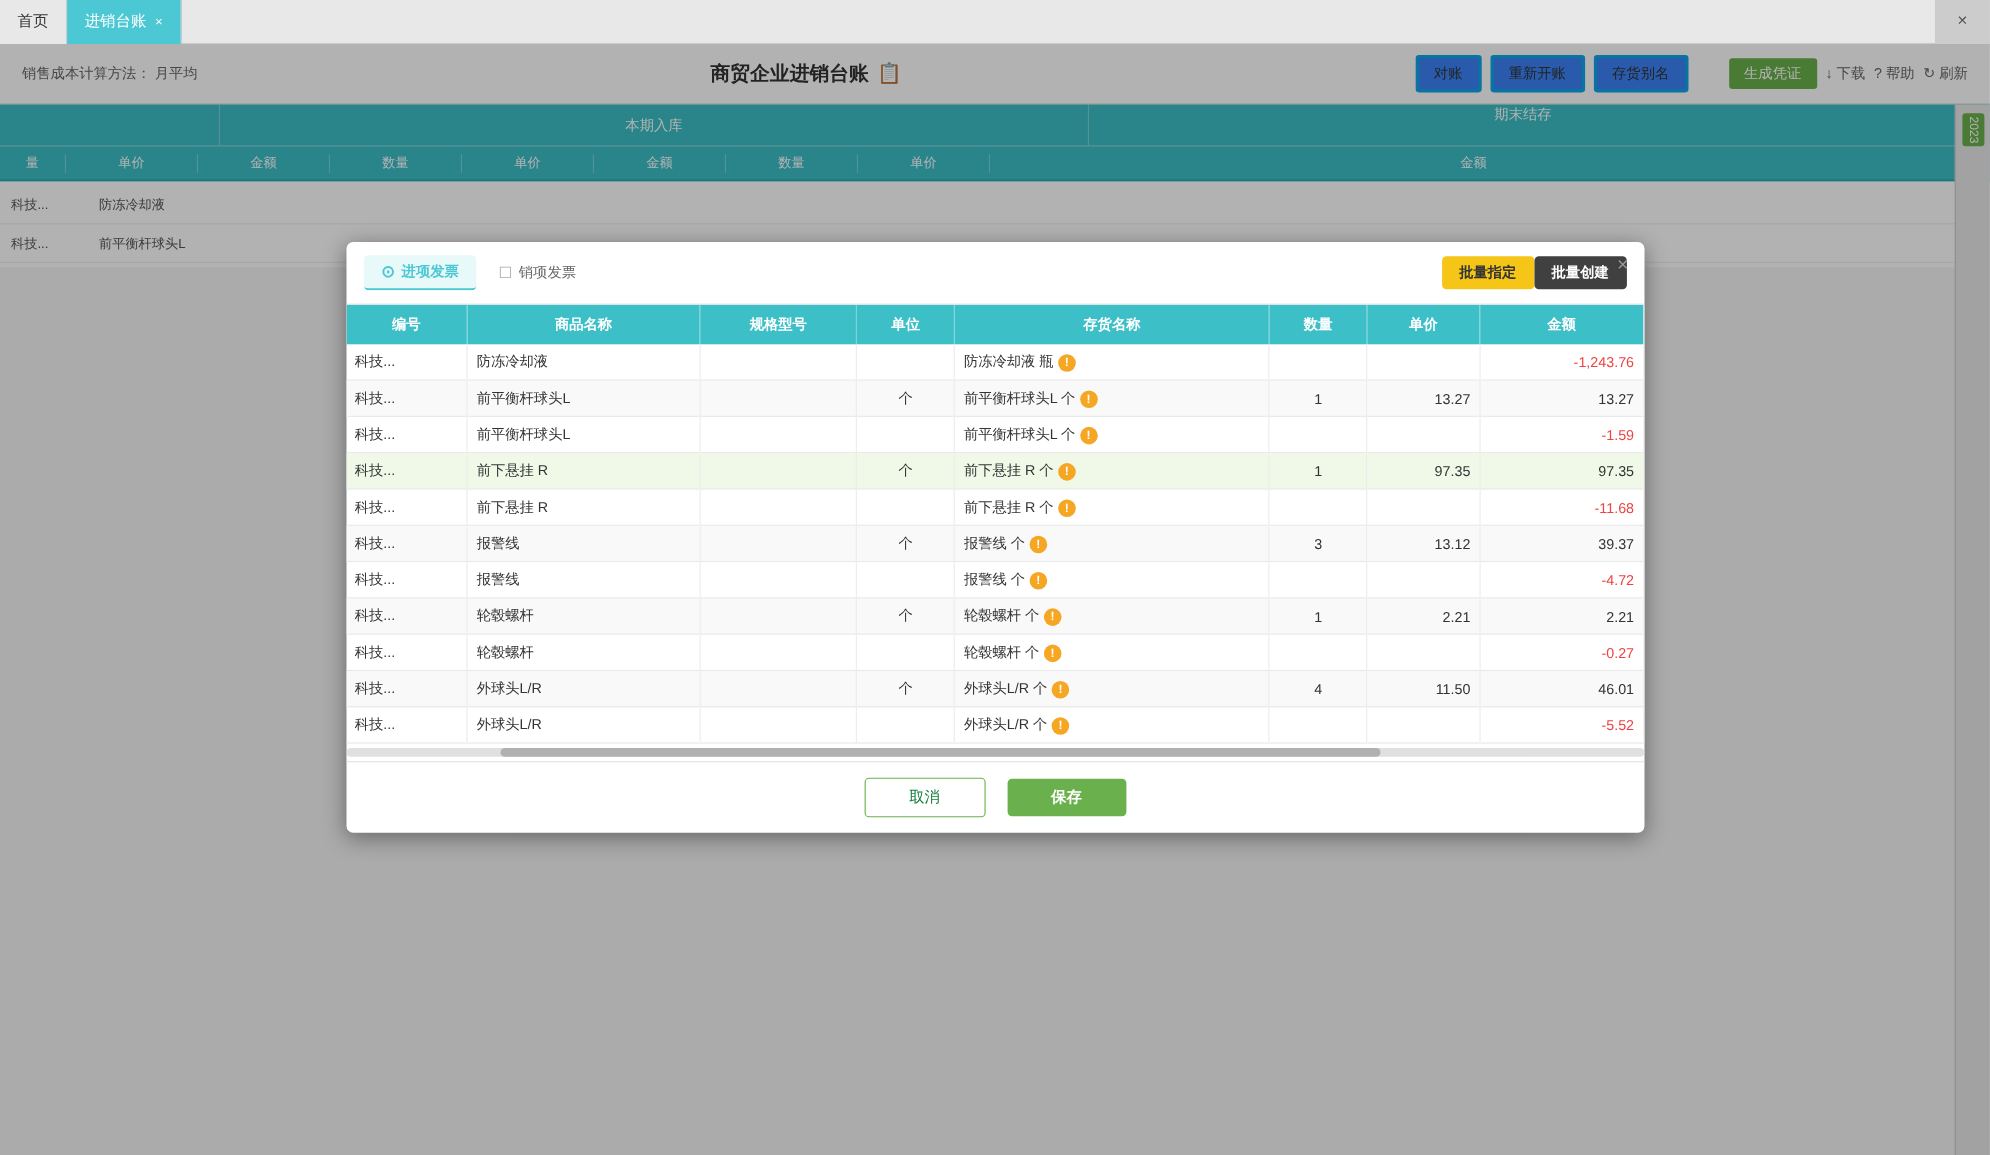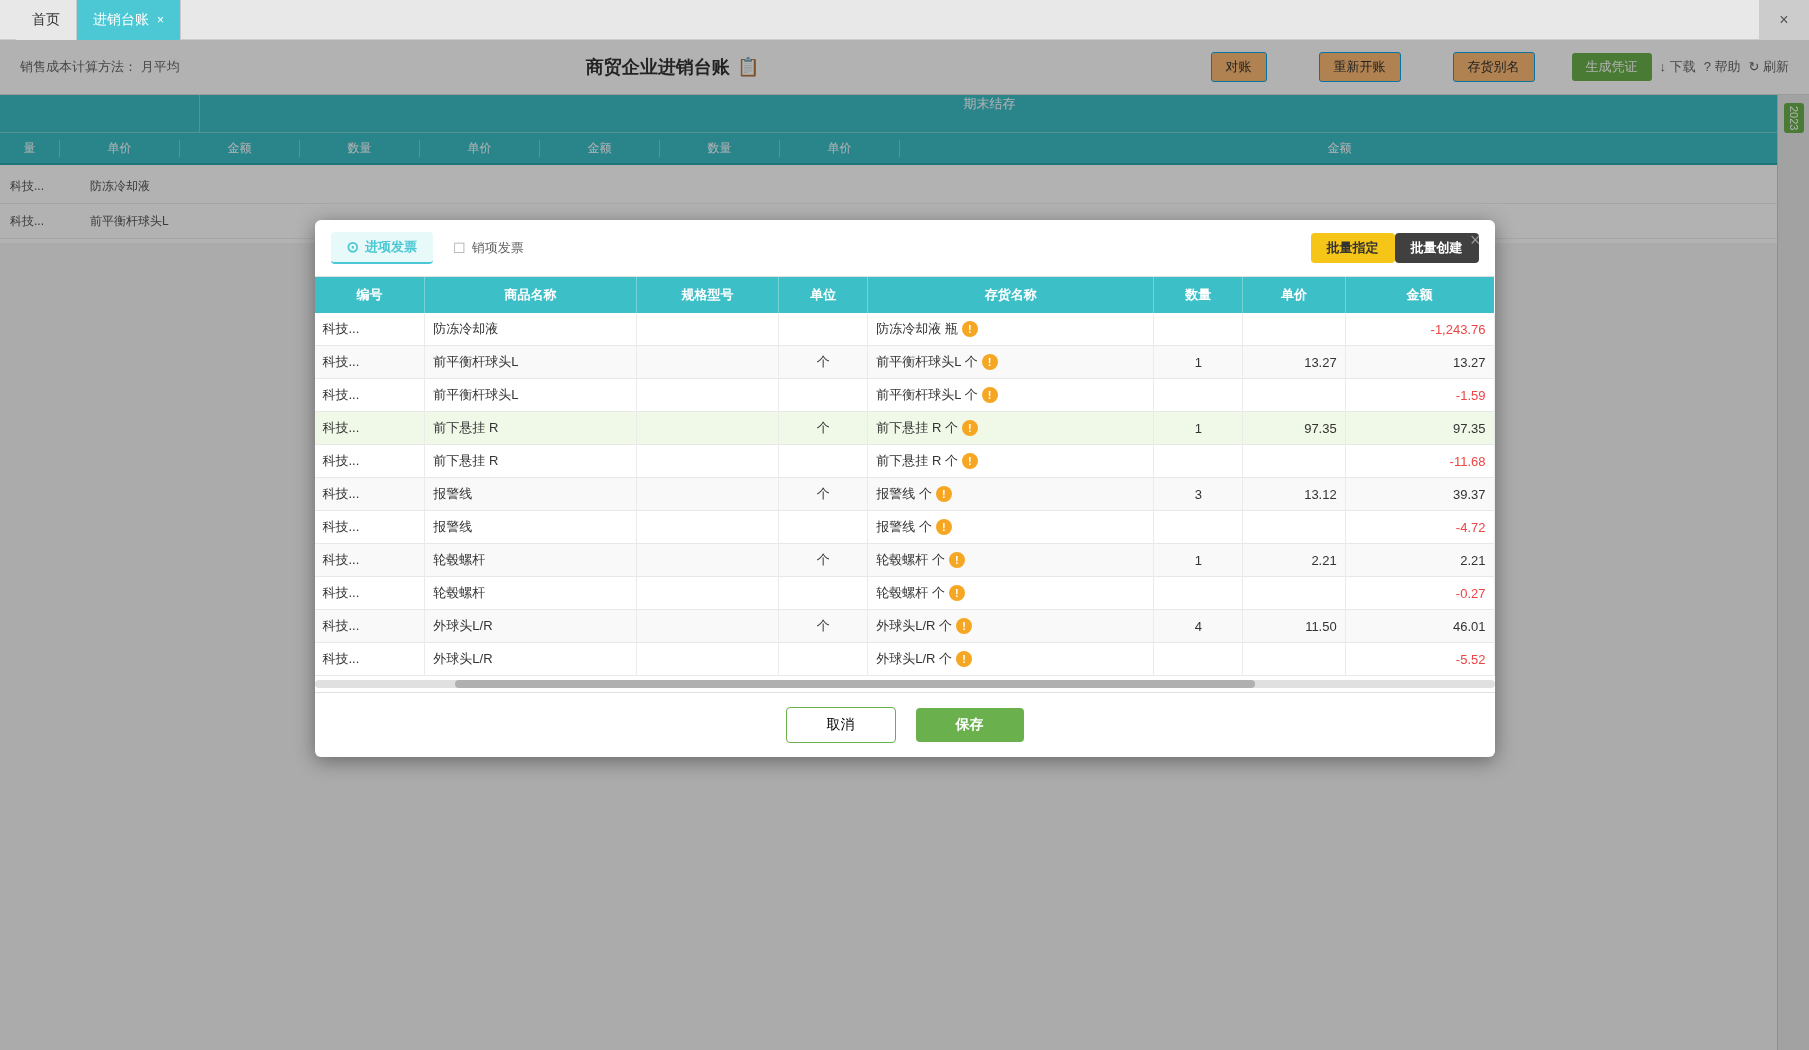--- a/index.html
+++ b/index.html
@@ -21,21 +21,21 @@
       position: relative;
     }
 
     
     .tab-bar {
       display: flex;
       align-items: center;
       background: #e8e8e8;
       height: 40px;
       border-bottom: 1px solid #ccc;
-      padding-left: 16px;
+      padding-left: 0;
     }
     .tab-item {
       height: 40px;
       display: flex;
       align-items: center;
       padding: 0 16px;
       font-size: 14px;
       cursor: pointer;
       color: #333;
       background: #dcdcdc;
@@ -101,27 +101,26 @@
       align-items: center;
       gap: 8px;
     }
     .header-actions {
       display: flex;
       align-items: center;
       gap: 8px;
     }
     .btn-outline {
       padding: 5px 14px;
-      border: 1px solid #0ea5e9;
-      background: #fdba74;
+      border: 3px solid #0ea5e9;
+      background: #3b82f6;
       border-radius: 3px;
       cursor: pointer;
       font-size: 13px;
       color: #333;
-      margin-left: 44px;
     }
     .btn-green {
       padding: 5px 14px;
       background: #6ab04c;
       border: none;
       border-radius: 3px;
       cursor: pointer;
       font-size: 13px;
       color: white;
       margin-left: 29px;
@@ -289,21 +288,21 @@
       border-top: 1px solid #e0e0e0;
       gap: 20px;
     }
     .btn-cancel {
       padding: 8px 40px;
       border: 1px solid #6ab04c;
       background: white;
       border-radius: 4px;
       font-size: 14px;
       cursor: pointer;
-      color: #000000;
+      color: #15803d;
     }
     .btn-save {
       padding: 8px 40px;
       background: #6ab04c;
       border: none;
       border-radius: 4px;
       font-size: 14px;
       cursor: pointer;
       color: white;
       font-weight: bold;
@@ -361,20 +360,23 @@
         <button class="btn-outline">存货别名</button>
         <button class="btn-green">生成凭证</button>
         <button class="btn-link">↓ 下载</button>
         <button class="btn-link">? 帮助</button>
         <button class="btn-link">↻ 刷新</button>
       </div>
     </div>
 
     <div style="background:#3dbfc8; display:flex; height:38px; align-items:center; border-bottom:1px solid rgba(255,255,255,0.3);">
       <div style="width:200px; text-align:center; color:white; font-size:13px; border-right:1px solid rgba(255,255,255,0.3); height:100%; display:flex; align-items:center; justify-content:center;"></div>
+      <div style="flex:1; text-align:center; color:white; font-size:13px; border-right:1px solid rgba(255,255,255,0.3); height:100%; display:flex; align-items:center; justify-content:center;">
+        <span>本期入库</span>
+      </div>
       <div style="flex:1; text-align:center; color:white; font-size:13px; height:100%; display:flex; align-items:flex-start; justify-content:center;">
         <span>期末结存</span>
       </div>
       <div style="width:30px;"></div>
     </div>
 
     <div style="background:#3dbfc8; display:flex; height:32px; align-items:center; border-bottom:2px solid #2aa8b2;">
       <div style="width:60px; text-align:center; color:white; font-size:12px; border-right:1px solid rgba(255,255,255,0.3);">量</div>
       <div style="width:120px; text-align:center; color:white; font-size:12px; border-right:1px solid rgba(255,255,255,0.3);">单价</div>
       <div style="width:120px; text-align:center; color:white; font-size:12px; border-right:1px solid rgba(255,255,255,0.3);">金额</div>

